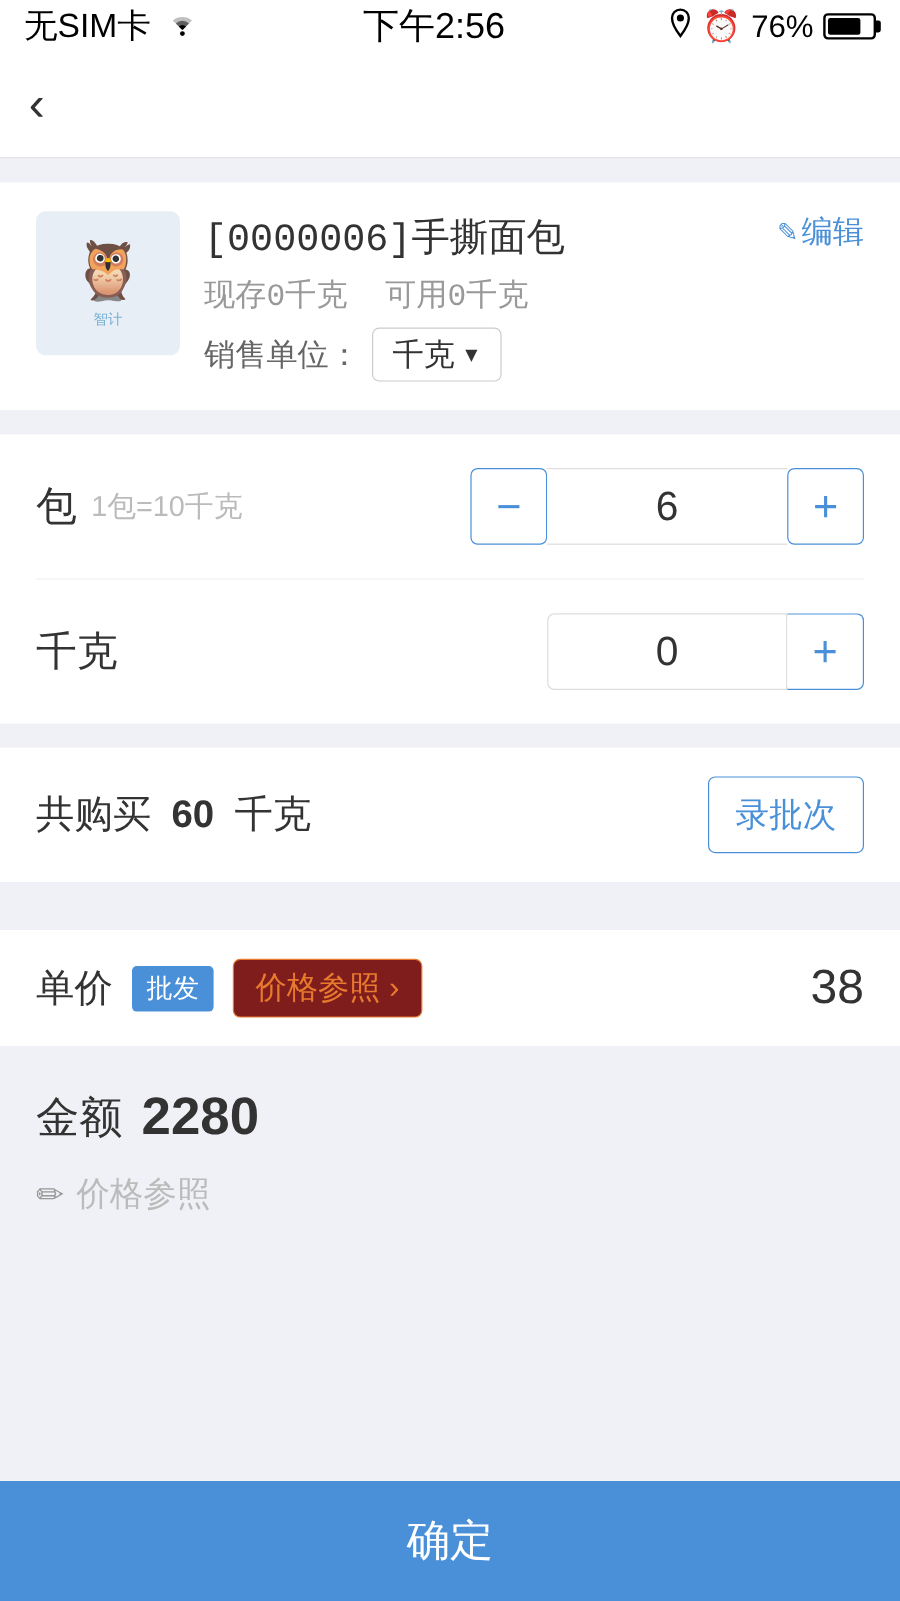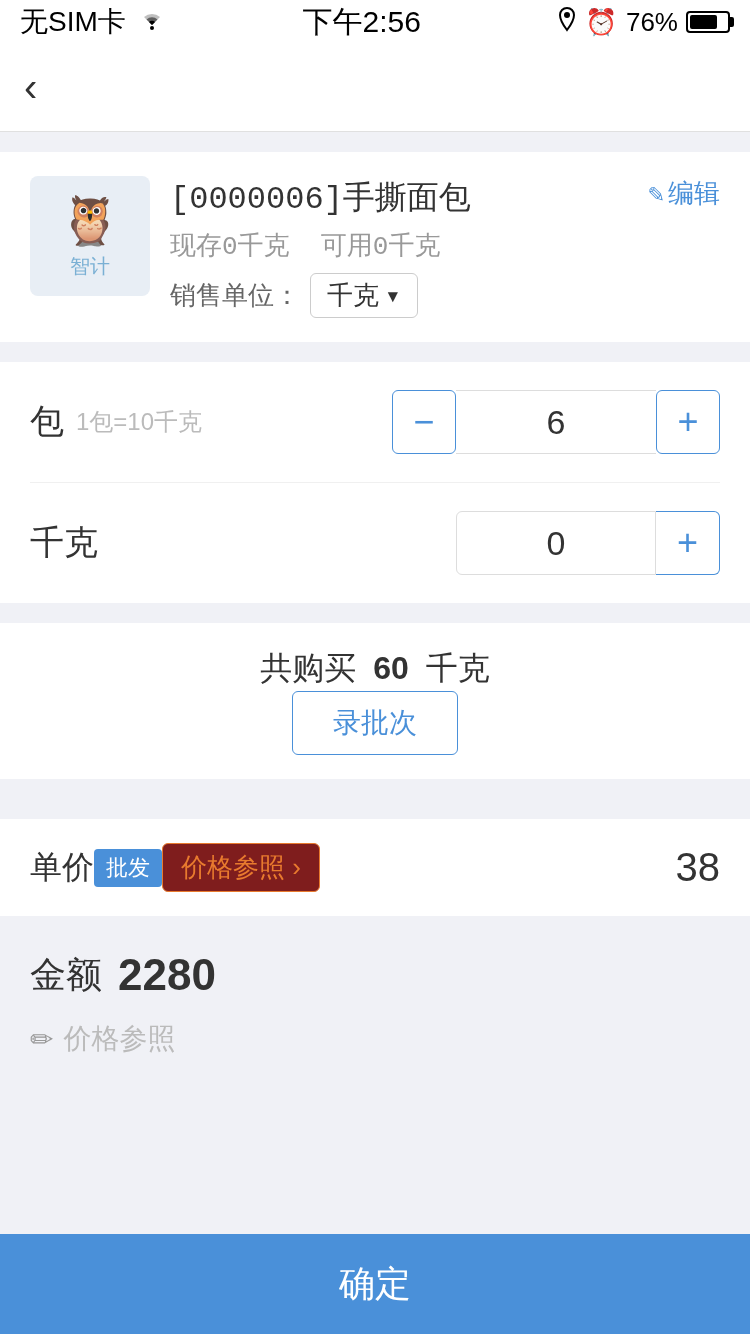--- a/index.html
+++ b/index.html
@@ -111,21 +111,21 @@
       border-radius: 8px;
       display: flex;
       flex-direction: column;
       align-items: center;
       justify-content: center;
       flex-shrink: 0;
       color: #7ab0d4;
       font-size: 48px;
     }
     .product-thumb-label {
-      font-size: 20px;
+      font-size: 12px;
       color: #7ab0d4;
       margin-top: 4px;
       font-family: Liberation Mono, monospace;
     }
     .product-info {
       flex: 1;
       font-family: Liberation Mono, monospace;
     }
     .product-name {
       font-size: 32px;
@@ -244,45 +244,45 @@
     }
 
     
     .total-section {
       background: #fff;
       padding: 24px 30px;
       display: flex;
       align-items: center;
       justify-content: space-between;
       margin-top: 20px;
-      flex-direction: column;
     }
     .total-text {
       font-size: 32px;
       color: #333;
     }
     .batch-btn {
       border: 1px solid #4a90d9;
       color: #4a90d9;
       font-size: 28px;
-      padding: 12px 40px;
+      padding: 12px 22px;
       border-radius: 6px;
       background: #fff;
       cursor: pointer;
     }
 
     
     .price-section {
       background: #fff;
       padding: 24px 30px;
       margin-top: 20px;
     }
     .price-row {
       display: flex;
       align-items: center;
+      gap: 16px;
     }
     .price-label {
       font-size: 32px;
       color: #333;
     }
     .price-tag {
       background: #4a90d9;
       color: #fff;
       font-size: 22px;
       padding: 4px 12px;

